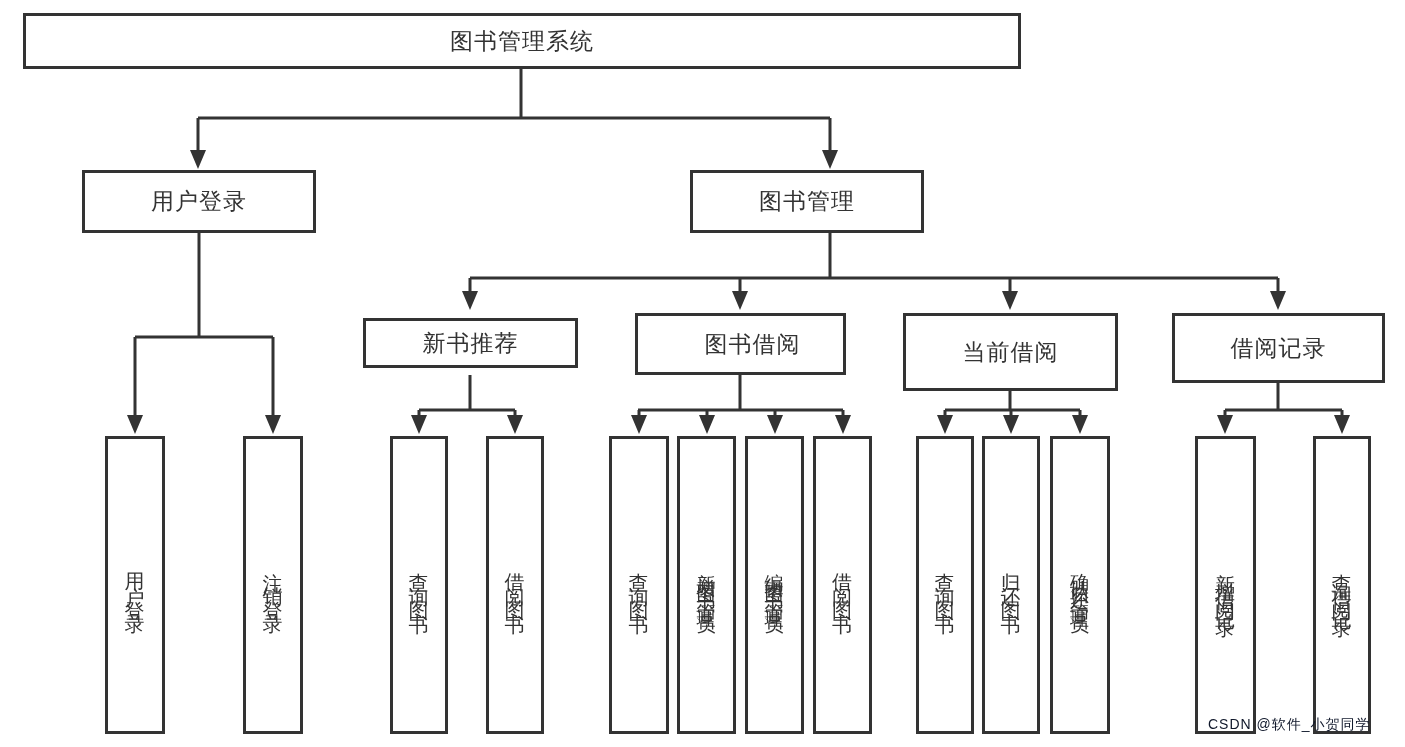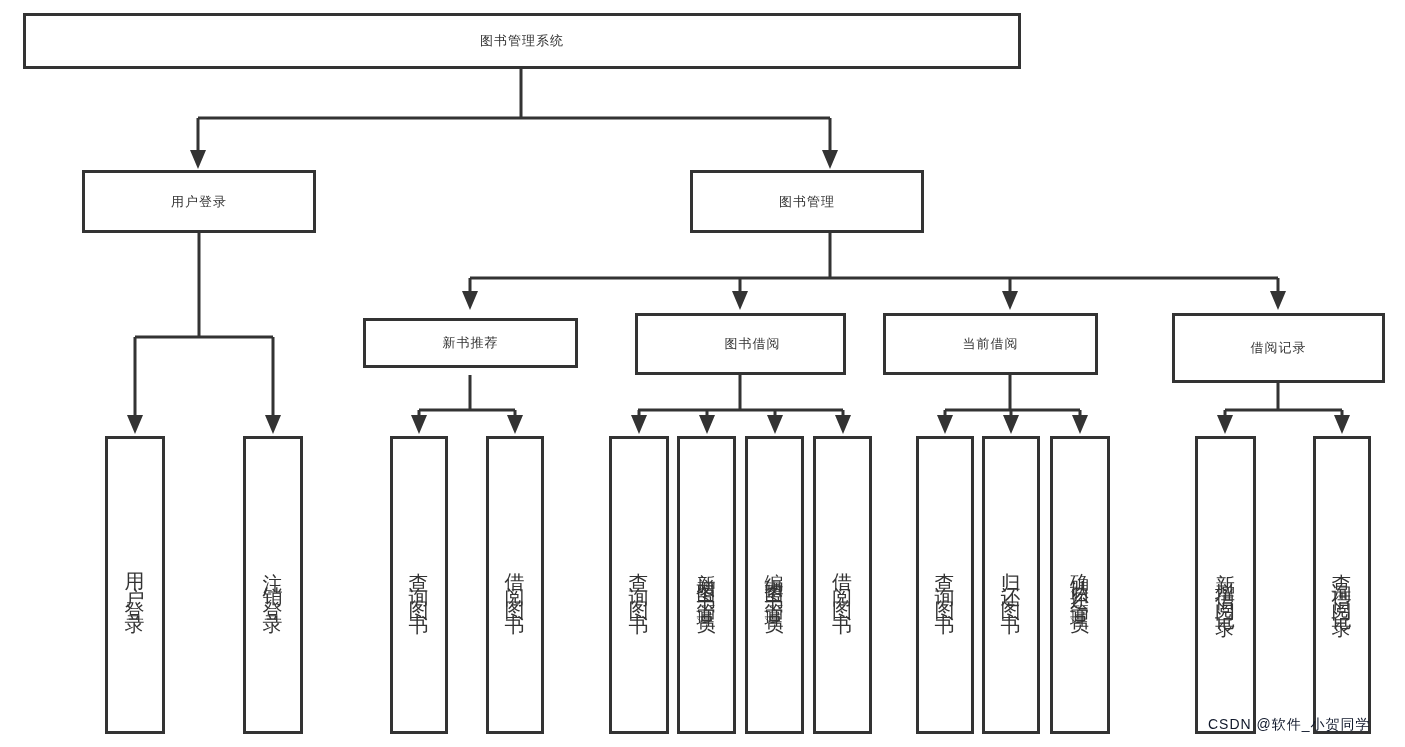--- a/index.html
+++ b/index.html
@@ -20,21 +20,21 @@
     position: absolute;
     box-sizing: border-box;
     border: 3px solid #333333;
     background: #ffffff;
     display: flex;
     align-items: center;
     justify-content: center;
     color: #333333;
   }
   .hlabel {
-    font-size: 13px;
+    font-size: 23px;
     letter-spacing: 1px;
     white-space: nowrap;
   }
   .leaf span {
     display: block;
     writing-mode: vertical-rl;
     line-height: 1;
     font-size: 20px;
     letter-spacing: 14px;
     white-space: nowrap;
@@ -92,21 +92,21 @@
   <div class="box" style="left:690px; top:170px; width:234px; height:63px;">
     <span class="hlabel">图书管理</span>
   </div>
 
   <div class="box" style="left:363px; top:318px; width:215px; height:50px;">
     <span class="hlabel">新书推荐</span>
   </div>
   <div class="box" style="left:635px; top:313px; width:211px; height:62px;padding-left:24px;">
     <span class="hlabel">图书借阅</span>
   </div>
-  <div class="box" style="left:883px; top:313px; width:215px; height:62px;">
+  <div class="box" style="left:903px; top:313px; width:215px; height:78px;">
     <span class="hlabel">当前借阅</span>
   </div>
   <div class="box" style="left:1172px; top:313px; width:213px; height:70px;">
     <span class="hlabel">借阅记录</span>
   </div>
 
   <div class="box leaf" style="left:105px; top:436px; width:60px; height:298px;">
     <span>用户登录</span>
   </div>
   <div class="box leaf" style="left:243px; top:436px; width:60px; height:298px;">

